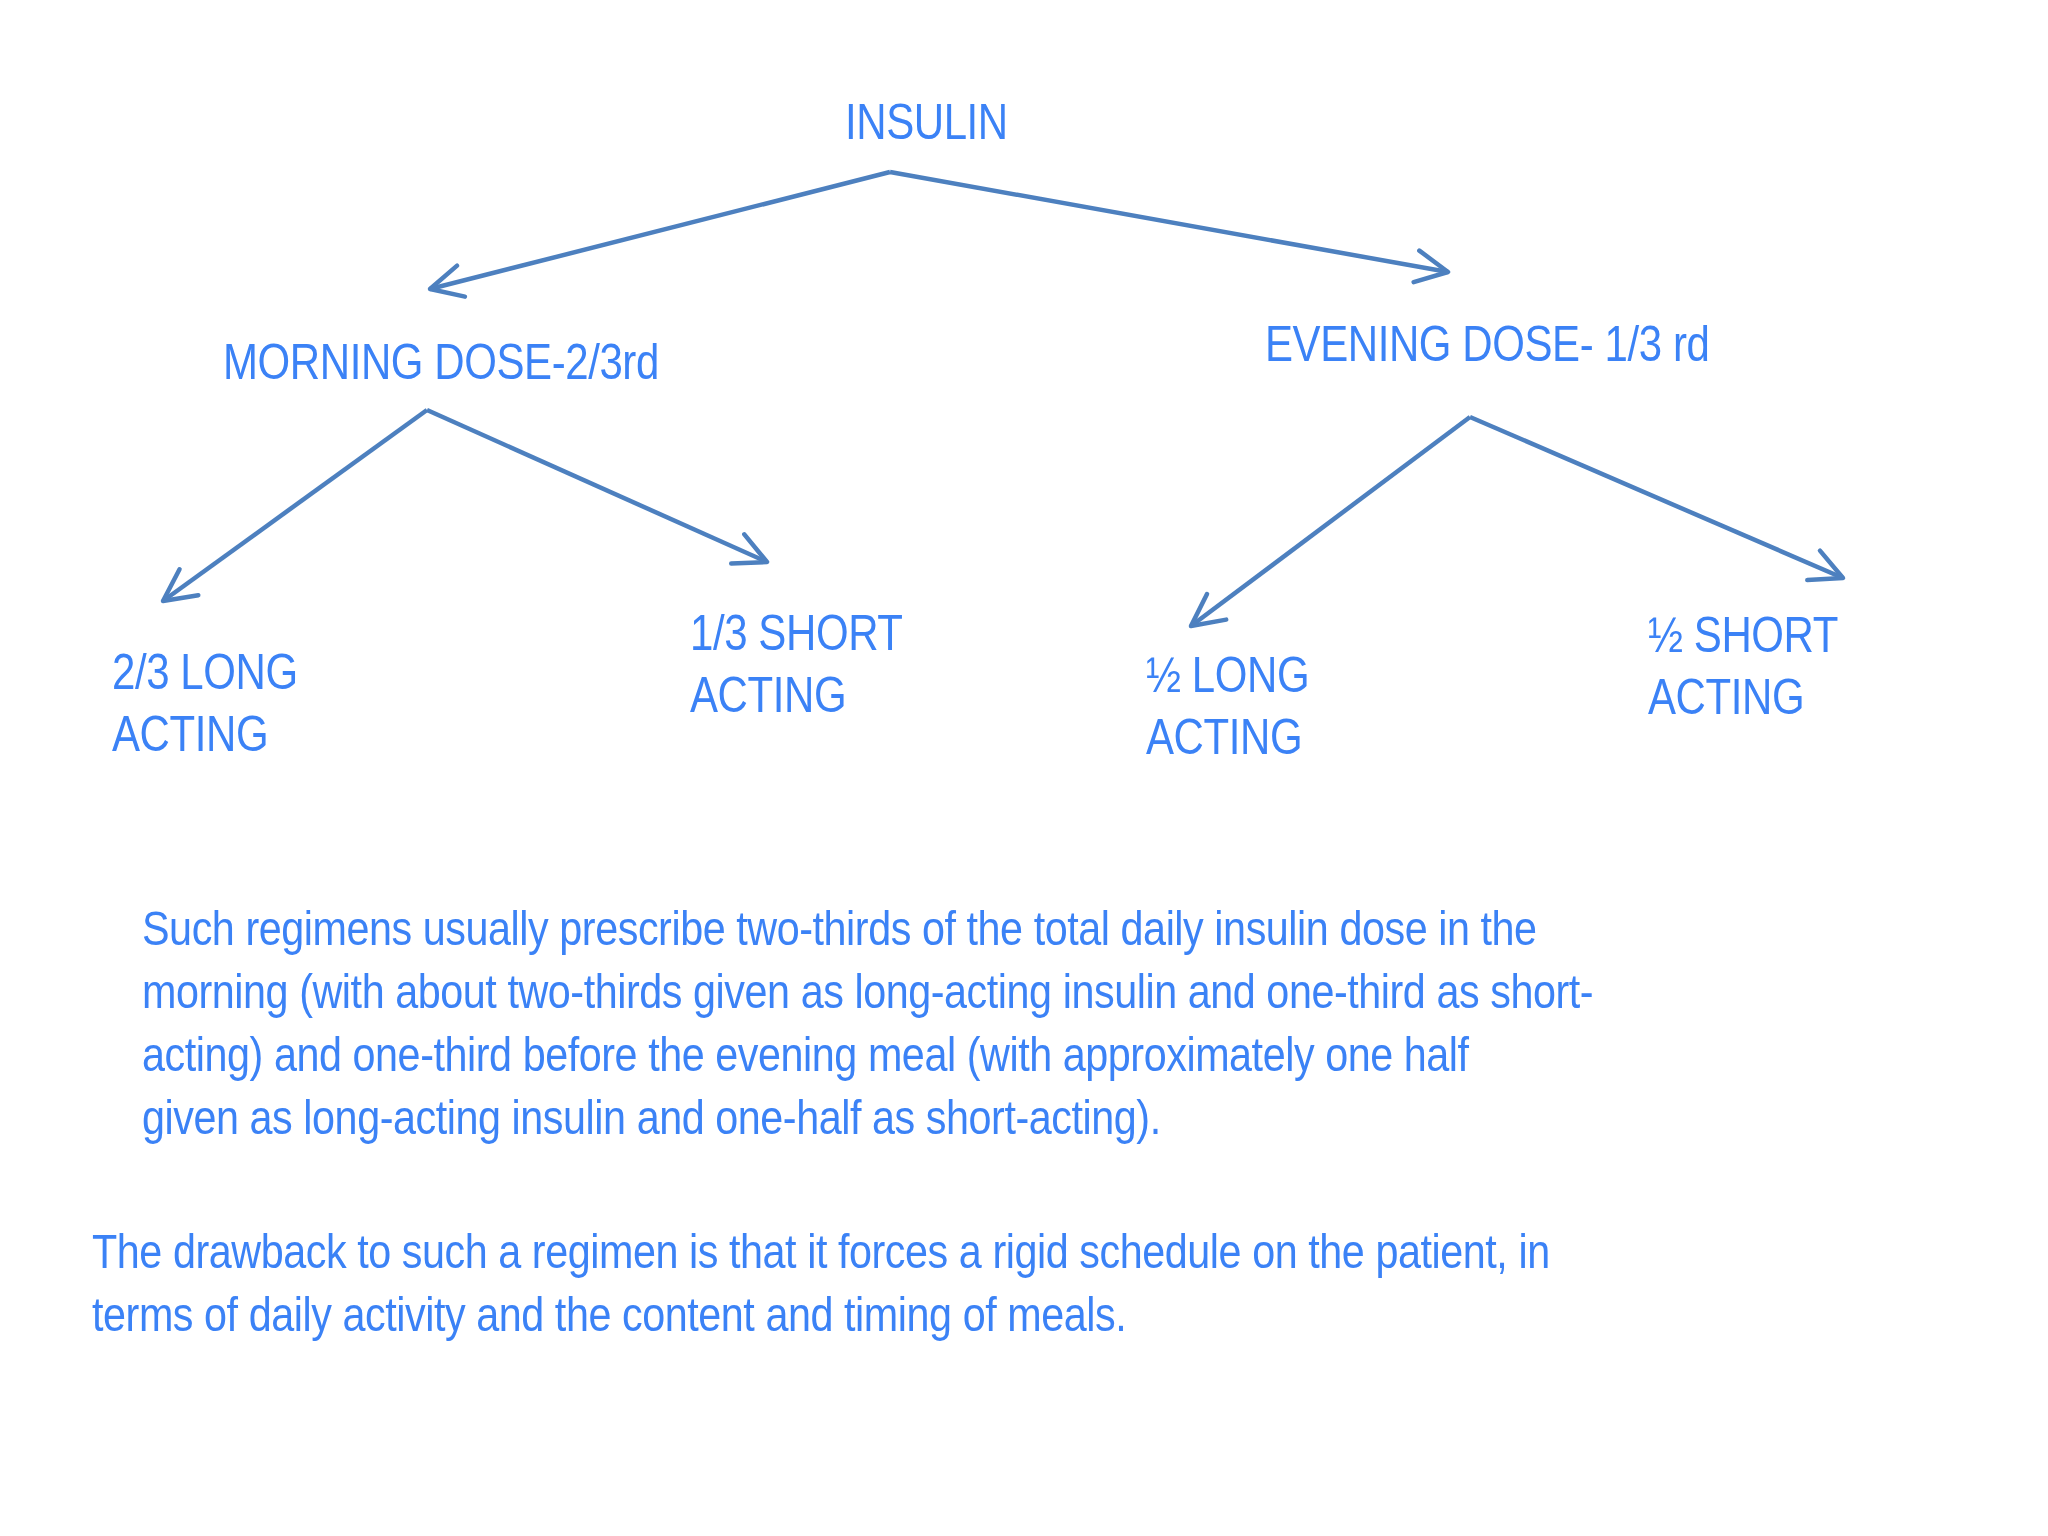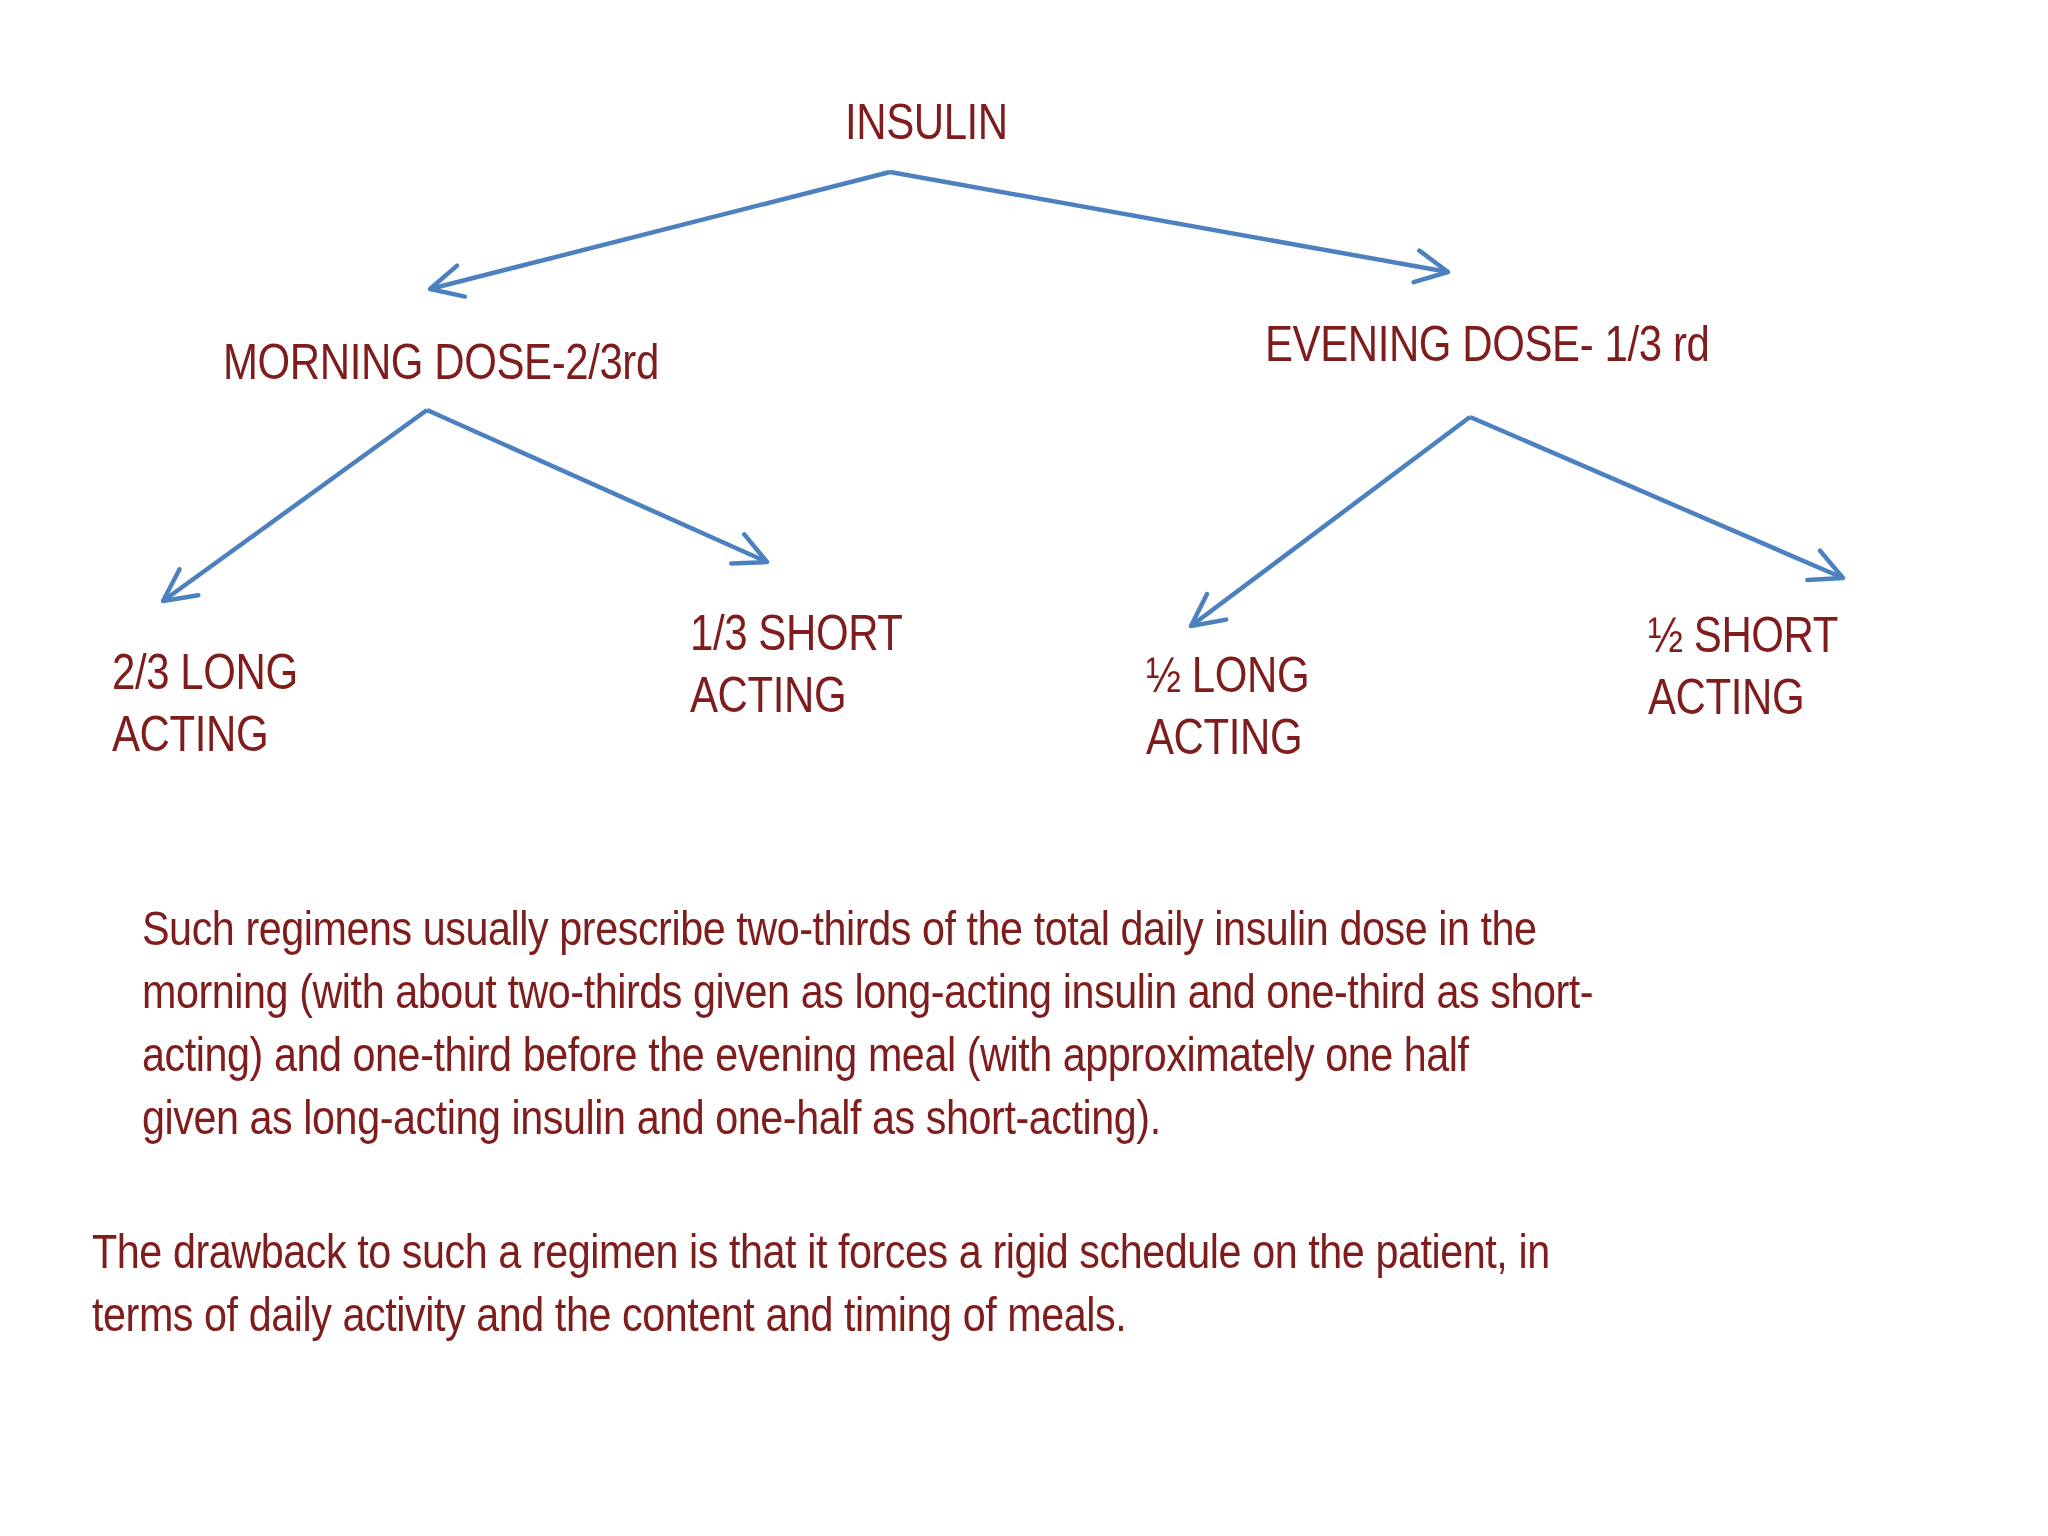--- a/index.html
+++ b/index.html
@@ -7,21 +7,21 @@
     padding: 0;
     background: #ffffff;
   }
   .canvas {
     position: relative;
     width: 2048px;
     height: 1536px;
     background: #ffffff;
     overflow: hidden;
     font-family: "Liberation Sans", "DejaVu Sans", sans-serif;
-    color: #7f1d1d;
+    color: #3b82f6;
   }
   .connectors {
     position: absolute;
     left: 0;
     top: 0;
     width: 2048px;
     height: 1536px;
     pointer-events: none;
   }
   .node {

